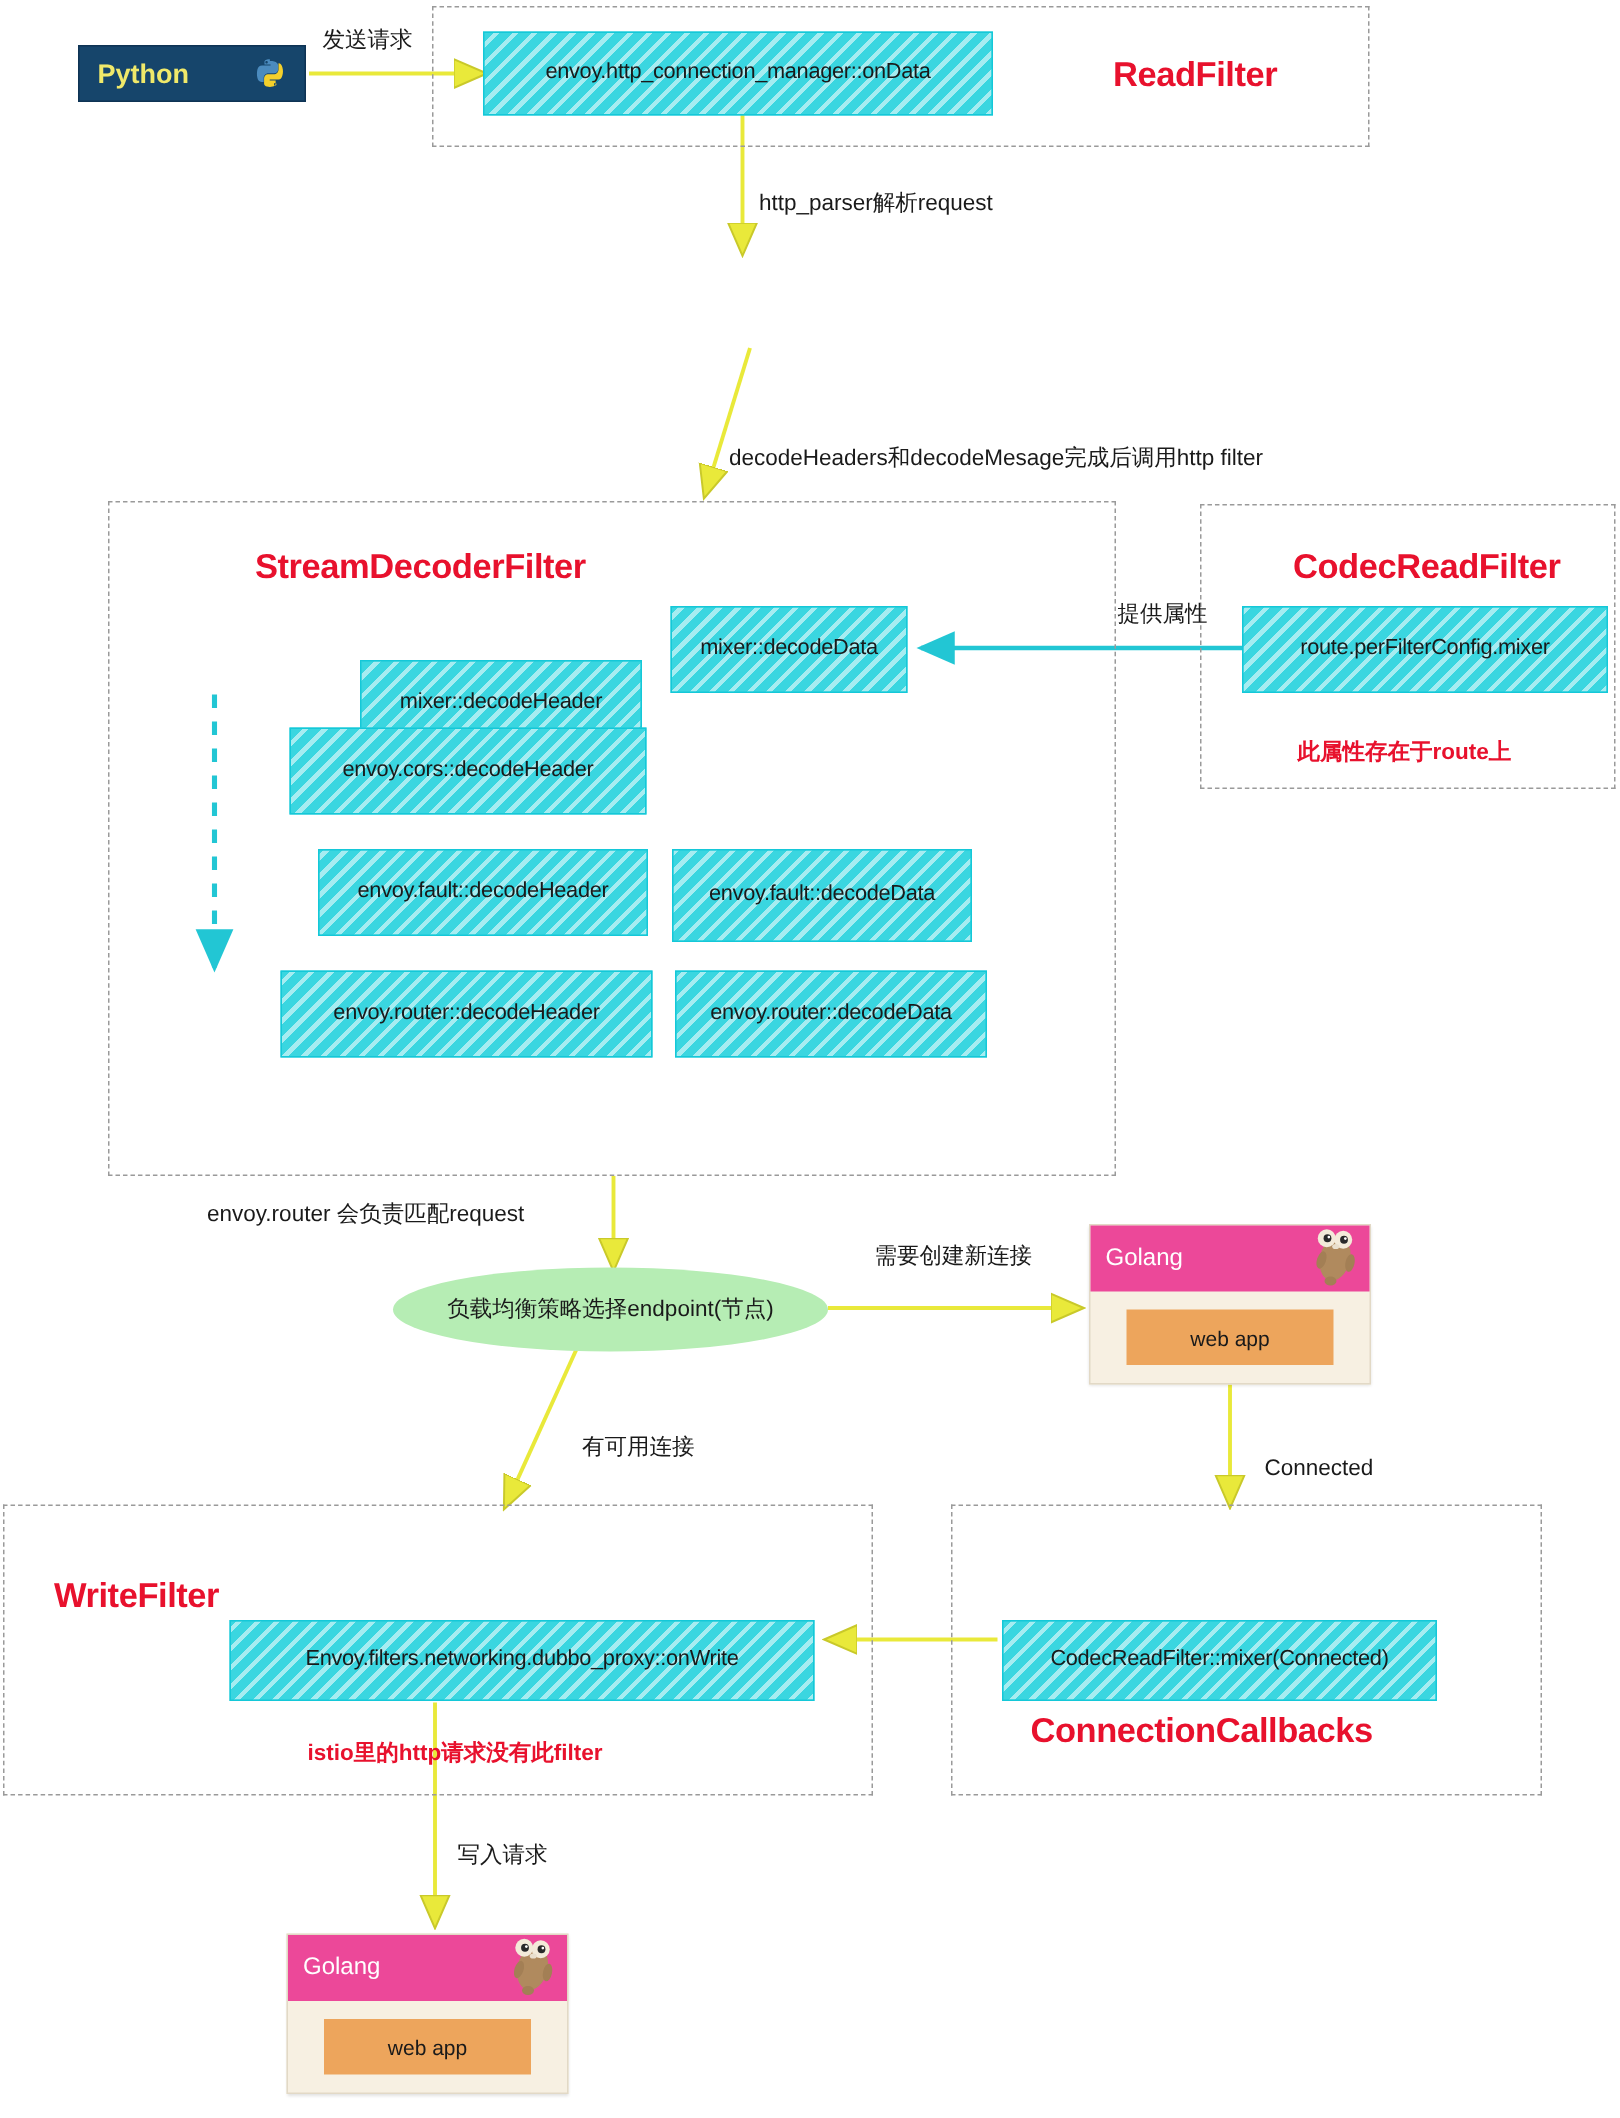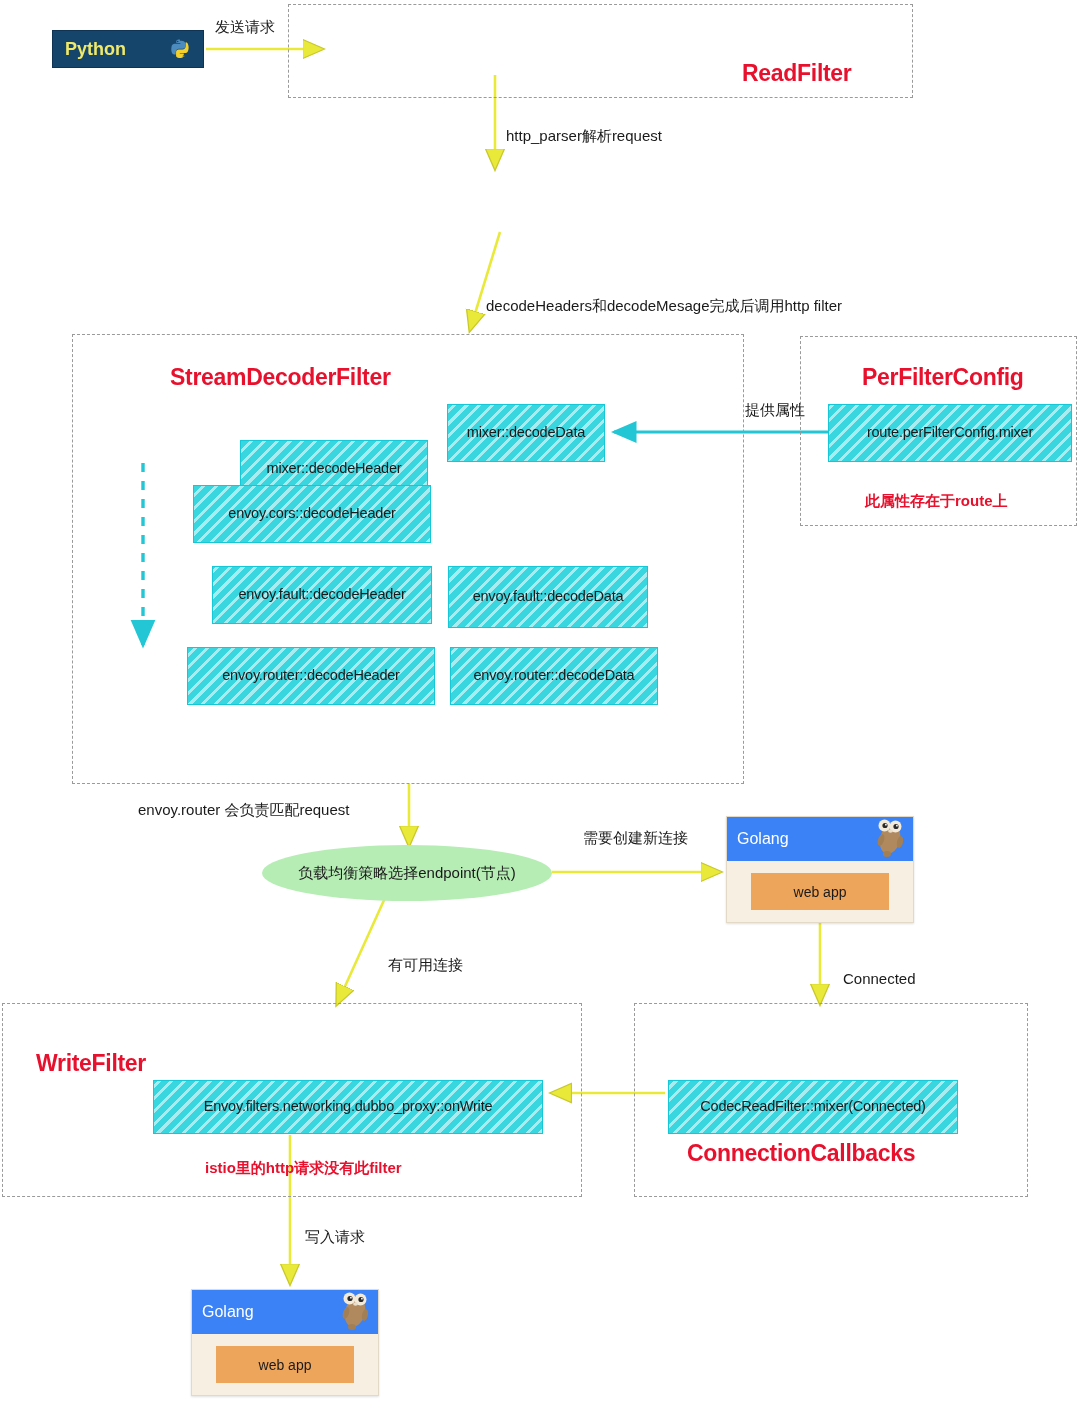--- a/index.html
+++ b/index.html
@@ -99,21 +99,21 @@
   
   .golang {
     position: absolute;
     background: #f7f0e2;
     border: 1px solid #e2d9c6;
     box-shadow: 0 1px 2px rgba(0,0,0,0.12);
   }
   .golang .ghead {
     position: relative;
     height: 42%;
-    background: #3b82f6;
+    background: #ec4899;
     display: flex;
     align-items: center;
     padding-left: 10px;
   }
   .golang .gname {
     color: #ffffff;
     font-size: 16px;
   }
   .golang .gopher { position: absolute; right: 6px; top: 1px; }
   .golang .gbody {
@@ -185,34 +185,35 @@
     <g stroke="#22c6d4" stroke-width="3" fill="none" marker-end="url(#cArrow)">
       <path d="M828,432 L614,432"></path>
     </g>
 
     <g stroke="#22c6d4" stroke-width="3.4" fill="none" stroke-dasharray="9 9" marker-end="url(#cArrow)">
       <path d="M143,463 L143,645"></path>
     </g>
   </svg>
 
   <div class="group" style="left:288px; top:4px; width:625px; height:94px;"></div>
-  <div class="redtitle" style="left:742px; top:36px;margin-top:24px;">ReadFilter</div>
+  <div class="redtitle" style="left:742px; top:36px;">ReadFilter</div>
 
   <div class="pythonbox" style="left:52px; top:30px; width:152px; height:38px;">
     <span class="plabel">Python</span>
     <span style="display:flex;">
       <svg width="22" height="22" viewBox="0 0 24 24" aria-hidden="true">
         <path d="M11.9 1.6c-1.9 0-3.5.3-3.9 1.5v2.4h4.4v.7H6.2c-1.6 0-3 1.1-3.4 3-.4 2.2-.4 3.6 0 5.9.4 1.7 1.4 3 3 3h1.6v-2.9c0-1.8 1.6-3.4 3.4-3.4h4.3c1.5 0 2.8-1.3 2.8-2.8V6.1c0-1.5-1.3-2.6-2.8-2.9-.9-.2-1.9-.3-3.2-.3zm-2.4 1.3c.5 0 .9.4.9.9s-.4.9-.9.9-.9-.4-.9-.9.4-.9.9-.9z" fill="#4b8bbe"></path>
         <path d="M18.2 6.2v2.9c0 1.9-1.6 3.5-3.4 3.5h-4.3c-1.5 0-2.8 1.3-2.8 2.8v4c0 1.1 1 1.8 2.1 2.1 1.3.4 2.6.5 4.2 0 1-.3 2.1-.9 2.1-2.1v-2.4h-4.3v-.6h6.4c1.6 0 2.2-1.1 2.8-3 .6-1.9.6-3.7 0-5.9-.4-1.6-1.2-3-2.8-3zm-2.4 12.7c.5 0 .9.4.9.9s-.4.9-.9.9-.9-.4-.9-.9.4-.9.9-.9z" fill="#f4d02b"></path>
       </svg>
     </span>
   </div>
 
   <div class="edgelabel" style="left:215px; top:18px;">发送请求</div>
 
+  <div class="cyanbox" style="left:322px; top:21px; width:340px; height:56px;">envoy.http_connection_manager::onData</div>
 
   <div class="edgelabel" style="left:506px; top:127px;">http_parser解析request</div>
 
 
   <div class="edgelabel" style="left:486px; top:297px;">decodeHeaders和decodeMesage完成后调用http filter</div>
 
   <div class="group" style="left:72px; top:334px; width:672px; height:450px;"></div>
   <div class="redtitle" style="left:170px; top:364px;">StreamDecoderFilter</div>
 
   <div class="cyanbox" style="left:240px; top:404px; width:188px; height:58px;margin-top:36px;">mixer::decodeHeader</div>
@@ -220,21 +221,21 @@
 
   <div class="cyanbox" style="left:193px; top:485px; width:238px; height:58px;">envoy.cors::decodeHeader</div>
 
   <div class="cyanbox" style="left:212px; top:566px; width:220px; height:58px;">envoy.fault::decodeHeader</div>
   <div class="cyanbox" style="left:448px; top:566px; width:200px; height:62px;">envoy.fault::decodeData</div>
 
   <div class="cyanbox" style="left:187px; top:647px; width:248px; height:58px;">envoy.router::decodeHeader</div>
   <div class="cyanbox" style="left:450px; top:647px; width:208px; height:58px;">envoy.router::decodeData</div>
 
   <div class="group" style="left:800px; top:336px; width:277px; height:190px;"></div>
-  <div class="redtitle" style="left:862px; top:364px;">PerFilterConfig</div>
+  <div class="redtitle" style="left:862px; top:364px;">CodecReadFilter</div>
   <div class="cyanbox" style="left:828px; top:404px; width:244px; height:58px;">route.perFilterConfig.mixer</div>
   <div class="rednote" style="left:865px; top:492px;">此属性存在于route上</div>
 
   <div class="edgelabel" style="left:745px; top:401px;">提供属性</div>
 
   <div class="edgelabel" style="left:138px; top:801px;">envoy.router 会负责匹配request</div>
 
   <div class="ellipse" style="left:262px; top:845px; width:290px; height:56px;">负载均衡策略选择endpoint(节点)</div>
 
   <div class="edgelabel" style="left:583px; top:829px;">需要创建新连接</div>

